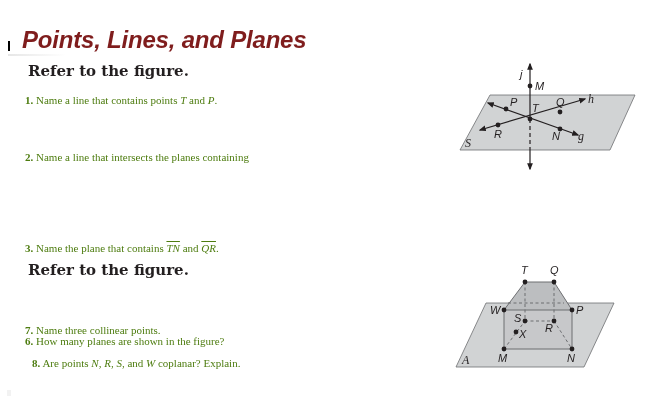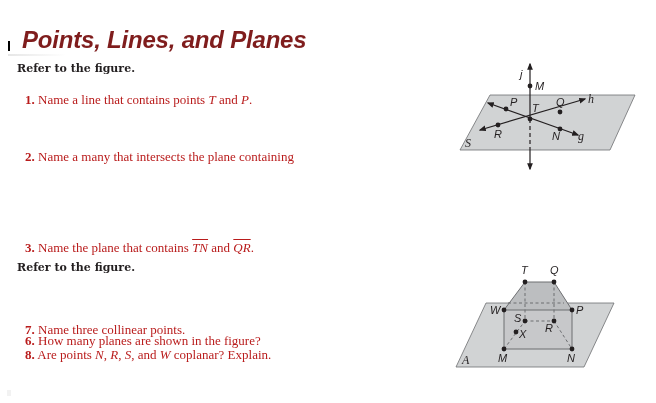--- a/index.html
+++ b/index.html
@@ -6,26 +6,26 @@
   body { width: 656px; height: 403px; position: relative; overflow: hidden; color: #231f20; }
   .title {
     position: absolute; left: 22px; top: 18px;
     font-family: "Liberation Sans", sans-serif; font-weight: bold; font-style: italic;
     font-size: 24px; letter-spacing: -0.2px; color: #7f1d1d; white-space: nowrap; margin-top: 8px;
   }
   .cursor-bar { position: absolute; left: 8px; top: 41px; width: 2px; height: 10px; background: #000; }
   .title-rule { position: absolute; left: 8px; top: 54px; width: 58px; height: 2px;
     background: linear-gradient(to right, #e6e6e6, #ffffff); }
   .section-head {
-    position: absolute; left: 17px;
-    font-family: "DejaVu Serif", serif; font-weight: bold; font-size: 11px; color: #231f20; white-space: nowrap;
+    position: absolute; left: 28px;
+    font-family: "DejaVu Serif", serif; font-weight: bold; font-size: 15px; color: #231f20; white-space: nowrap;
   }
   .q {
     position: absolute; left: 25px;
-    font-family: "Liberation Serif", serif; font-size: 13px; color: #b91c1c; white-space: nowrap; line-height: 16px;
+    font-family: "Liberation Serif", serif; font-size: 11px; color: #4d7c0f; white-space: nowrap; line-height: 16px;
   }
   .q .num { font-weight: bold; }
   .q i { font-style: italic; }
   .q .indent { display: block; padding-left: 15px; }
   .overline { text-decoration: overline; font-style: italic; }
   .fig { position: absolute; }
   .fig text { font-family: "Liberation Sans", sans-serif; font-style: italic; font-size: 11px; fill: #231f20; }
   .fig text.script { font-family: "Liberation Serif", serif; font-style: italic; font-size: 12px; }
   .faint-mark { position: absolute; left: 7px; top: 390px; width: 4px; height: 6px; background: #f2f2f2; }
 </style>
@@ -38,21 +38,21 @@
 
 <div class="section-head" style="top:62px;">Refer to the figure.</div>
 
 <div class="q" style="top:92px;">
   <span class="num">1.</span>
   <span>Name a line that contains points </span><i>T</i><span> and </span><i>P</i><span>.</span>
 </div>
 
 <div class="q" style="top:149px;">
   <span class="num">2.</span>
-  <span>Name a many that intersects the plane containing</span>
+  <span>Name a line that intersects the planes containing</span>
 </div>
 
 <div class="q" style="top:224px;margin-top:16px;">
   <span class="num">3.</span>
   <span>Name the plane that contains </span><span class="overline">TN</span><span> and </span><span class="overline">QR</span><span>.</span>
 </div>
 
 <svg class="fig" style="left:450px; top:60px;" width="190" height="115" viewBox="0 0 190 115">
   <defs>
     <marker id="arr" viewBox="0 0 10 10" refX="8" refY="5" markerWidth="6" markerHeight="6" orient="auto-start-reverse">
@@ -93,21 +93,21 @@
 <div class="q" style="top:289px;margin-top:44px;">
   <span class="num">6.</span>
   <span>How many planes are shown in the figure?</span>
 </div>
 
 <div class="q" style="top:322px;">
   <span class="num">7.</span>
   <span>Name three collinear points.</span>
 </div>
 
-<div class="q" style="top:347px;">
+<div class="q" style="top:355px;margin-left:7px;">
   <span class="num">8.</span>
   <span>Are points </span><i>N</i><span>, </span><i>R</i><span>, </span><i>S</i><span>, and </span><i>W</i><span> coplanar? Explain.</span>
 </div>
 
 <svg class="fig" style="left:450px; top:262px;" width="190" height="110" viewBox="0 0 190 110">
 
   <polygon points="36,41 164,41 134,105 6,105" fill="#d1d3d4" stroke="#6d6e71" stroke-width="0.8"></polygon>
 
   <polygon points="75,20 104,20 122,48 54,48" fill="#bcbec0" stroke="none"></polygon>
 

